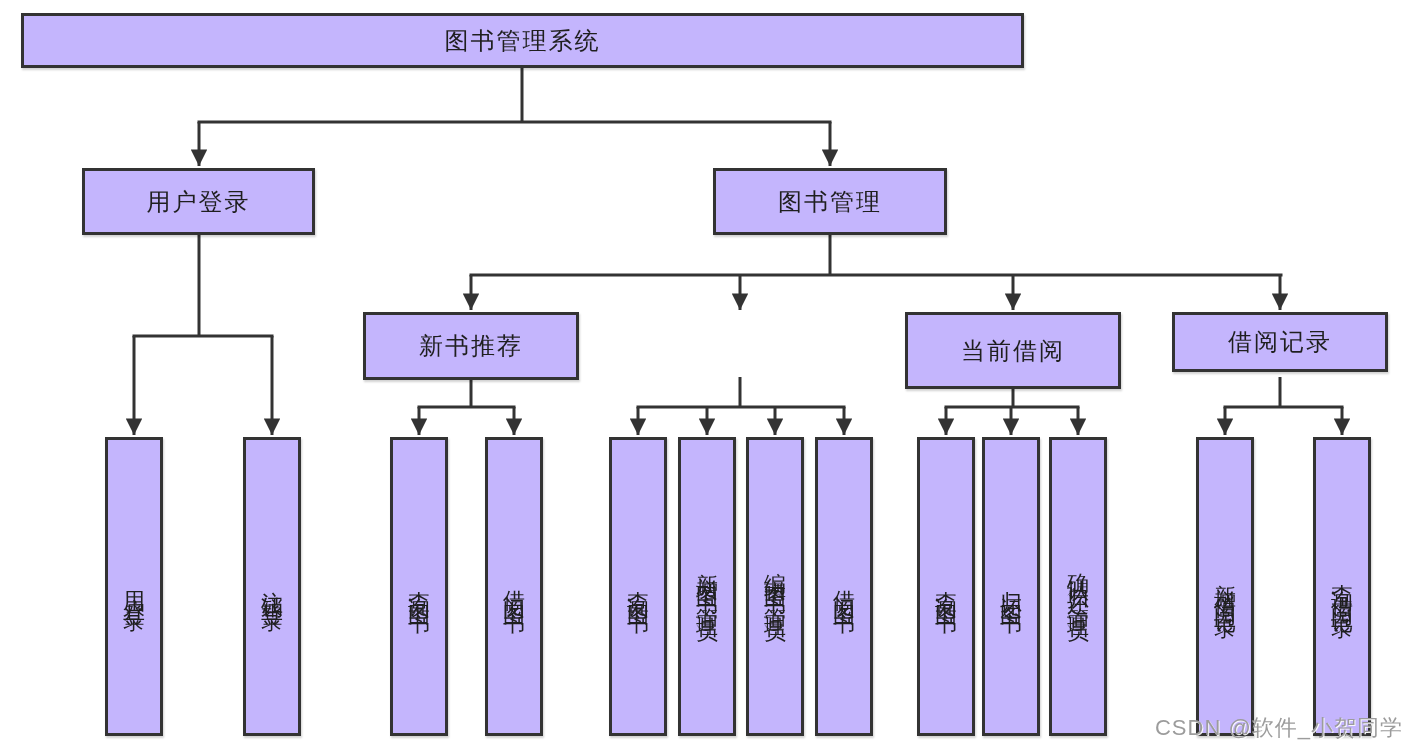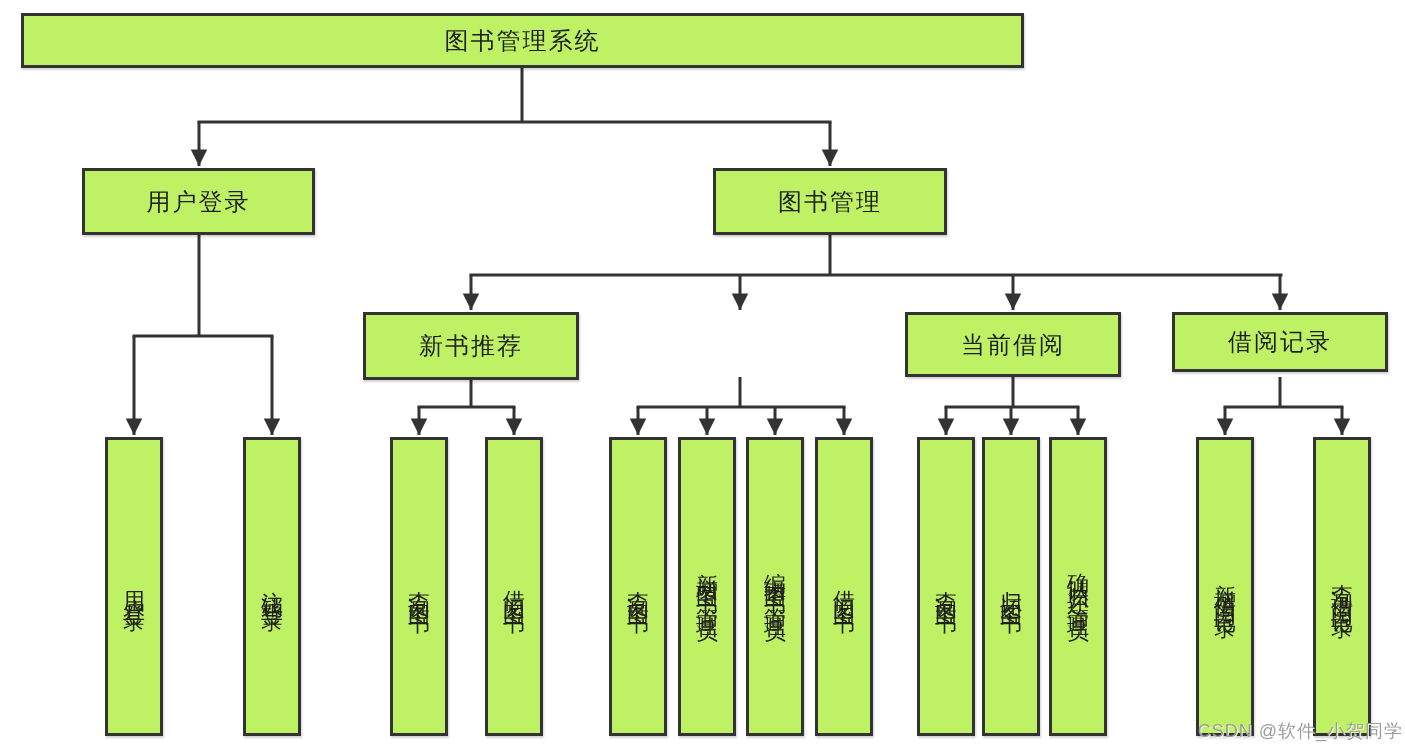--- a/index.html
+++ b/index.html
@@ -13,21 +13,21 @@
   }
   #connectors {
     position: absolute;
     left: 0; top: 0;
     width: 1405px; height: 747px;
     z-index: 1;
   }
   .node {
     position: absolute;
     box-sizing: border-box;
-    background: #bef264;
+    background: #c4b5fd;
     border: 3px solid #333333;
     box-shadow: 1px 2px 2px rgba(0,0,0,0.18);
     display: flex;
     align-items: center;
     justify-content: center;
     z-index: 2;
     color: #1f1f1f;
   }
   .node .hlabel {
     font-size: 24px;
@@ -39,21 +39,21 @@
     text-orientation: mixed;
     font-size: 22px;
     letter-spacing: 7px;
     line-height: 1;
     white-space: nowrap;
   }
   .watermark {
     position: absolute;
     right: 2px;
     bottom: 4px;
-    font-size: 18px;
+    font-size: 22px;
     color: #9c9c9c;
     letter-spacing: 1px;
     z-index: 3;
     text-shadow: 1px 1px 0 rgba(255,255,255,0.9);
     margin-left: 42px;
   }
 </style>
 </head>
 <body>
 
@@ -116,21 +116,21 @@
   <div class="node" style="left:82px; top:168px; width:233px; height:67px;">
     <span class="hlabel">用户登录</span>
   </div>
   <div class="node" style="left:713px; top:168px; width:234px; height:67px;">
     <span class="hlabel">图书管理</span>
   </div>
 
   <div class="node" style="left:363px; top:312px; width:216px; height:68px;">
     <span class="hlabel">新书推荐</span>
   </div>
-  <div class="node" style="left:905px; top:312px; width:216px; height:65px;">
+  <div class="node" style="left:905px; top:312px; width:216px; height:77px;">
     <span class="hlabel">当前借阅</span>
   </div>
   <div class="node" style="left:1172px; top:312px; width:216px; height:60px;">
     <span class="hlabel">借阅记录</span>
   </div>
 
   <div class="node leaf" style="left:105px; top:437px; width:58px; height:299px;">
     <span class="vlabel">用户登录</span>
   </div>
   <div class="node leaf" style="left:243px; top:437px; width:58px; height:299px;">

